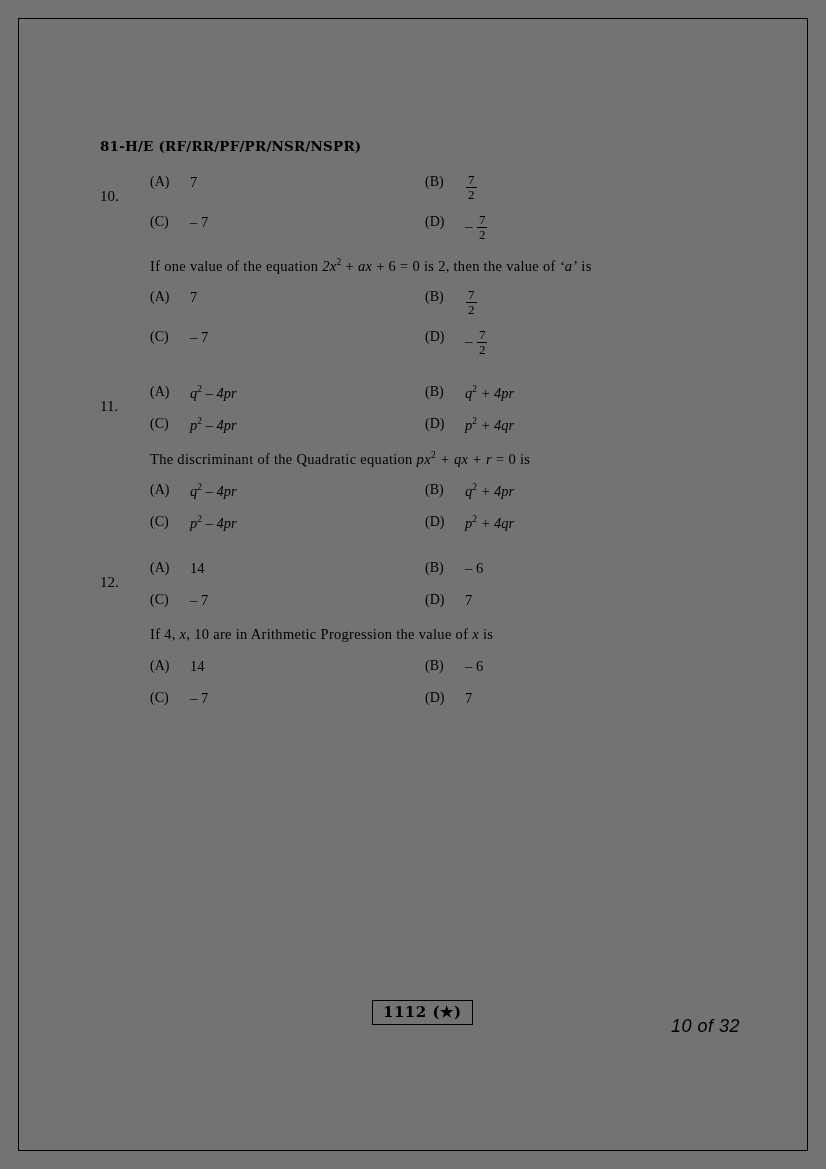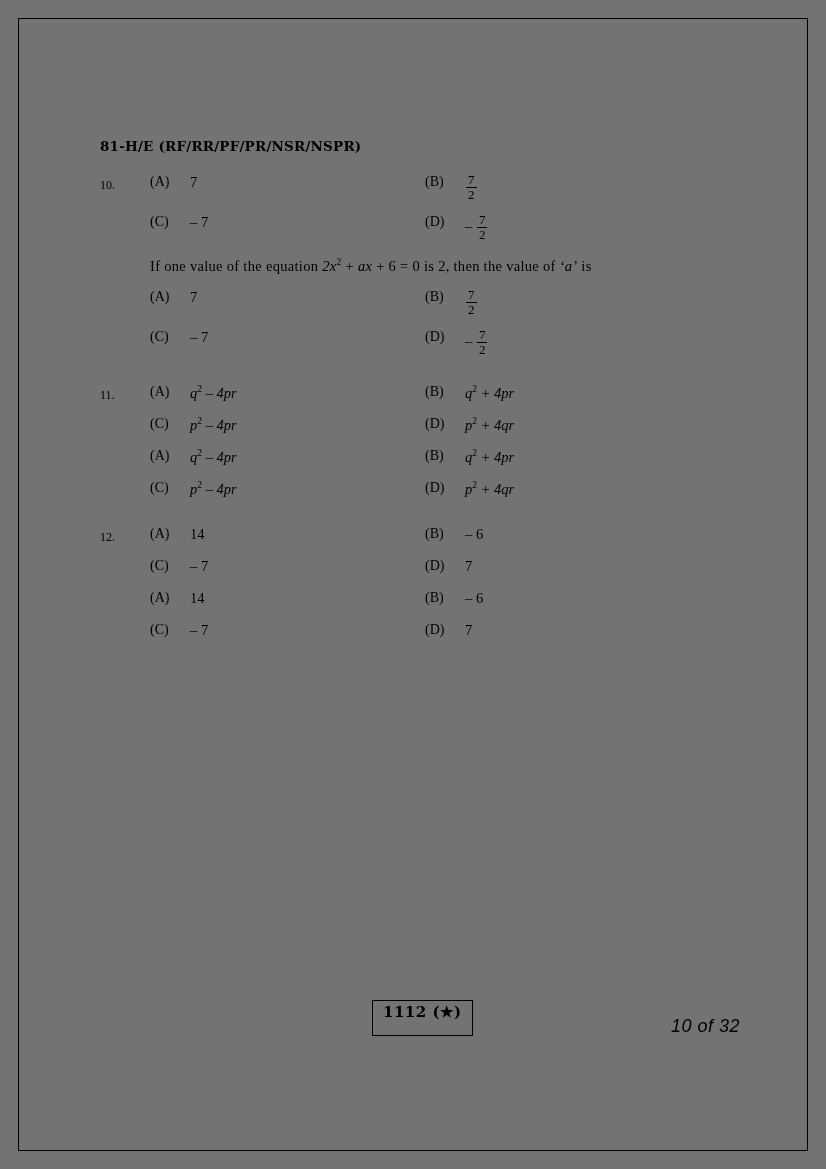--- a/index.html
+++ b/index.html
@@ -40,24 +40,24 @@
     margin-bottom: 20px;
   }
 
   .qblock {
     position: relative;
     margin-bottom: 4px;
   }
   .qnum {
     position: absolute;
     left: 0;
-    top: 4px;
+    top: 14px;
     width: 34px;
     font-family: "Liberation Serif", serif;
-    font-size: 12px;
+    font-size: 15px;
   }
   .qbody {
     margin-left: 50px;
   }
   .stem {
     font-size: 15px;
     line-height: 1.5;
     margin-bottom: 12px;
     white-space: nowrap;
   }
@@ -131,21 +131,21 @@
     left: 100px;
     top: 1000px;
     width: 640px;
     height: 30px;
   }
   .pagecode {
     position: absolute;
     left: 272px;
     top: 0;
     border: 1px solid #000;
-    padding: 2px 10px 14px 10px;
+    padding: 2px 10px 3px 10px;
     font-family: "DejaVu Serif", serif;
     font-weight: bold;
     font-size: 15px;
     letter-spacing: 0.5px;
   }
   .pageno {
     position: absolute;
     right: 0;
     top: 16px;
     font-family: Liberation Sans, sans-serif;
@@ -253,20 +253,28 @@
               <span class="optlabel">(C)</span>
               <span class="optval math"><span>p</span><sup class="exp">2</sup> <span>– 4pr</span></span>
             </div>
             <div class="optcell">
               <span class="optlabel">(D)</span>
               <span class="optval math"><span>p</span><sup class="exp">2</sup> <span>+ 4qr</span></span>
             </div>
           </div>
         </div>
 
+        <div class="stem eng">
+          <span>The discriminant of the Quadratic equation</span>
+          <span class="math">px</span><sup class="exp">2</sup>
+          <span class="math">+ qx</span>
+          <span class="math">+ r</span>
+          <span>= 0</span>
+          <span>is</span>
+        </div>
 
         <div class="opts">
           <div class="optrow">
             <div class="optcell left">
               <span class="optlabel">(A)</span>
               <span class="optval math"><span>q</span><sup class="exp">2</sup> <span>– 4pr</span></span>
             </div>
             <div class="optcell">
               <span class="optlabel">(B)</span>
               <span class="optval math"><span>q</span><sup class="exp">2</sup> <span>+ 4pr</span></span>
@@ -310,20 +318,27 @@
               <span class="optlabel">(C)</span>
               <span class="optval">– 7</span>
             </div>
             <div class="optcell">
               <span class="optlabel">(D)</span>
               <span class="optval">7</span>
             </div>
           </div>
         </div>
 
+        <div class="stem eng">
+          <span>If  4,</span>
+          <span class="math">x</span><span>, 10</span>
+          <span>are in Arithmetic Progression the value of</span>
+          <span class="math">x</span>
+          <span>is</span>
+        </div>
 
         <div class="opts">
           <div class="optrow">
             <div class="optcell left">
               <span class="optlabel">(A)</span>
               <span class="optval">14</span>
             </div>
             <div class="optcell">
               <span class="optlabel">(B)</span>
               <span class="optval">– 6</span>

